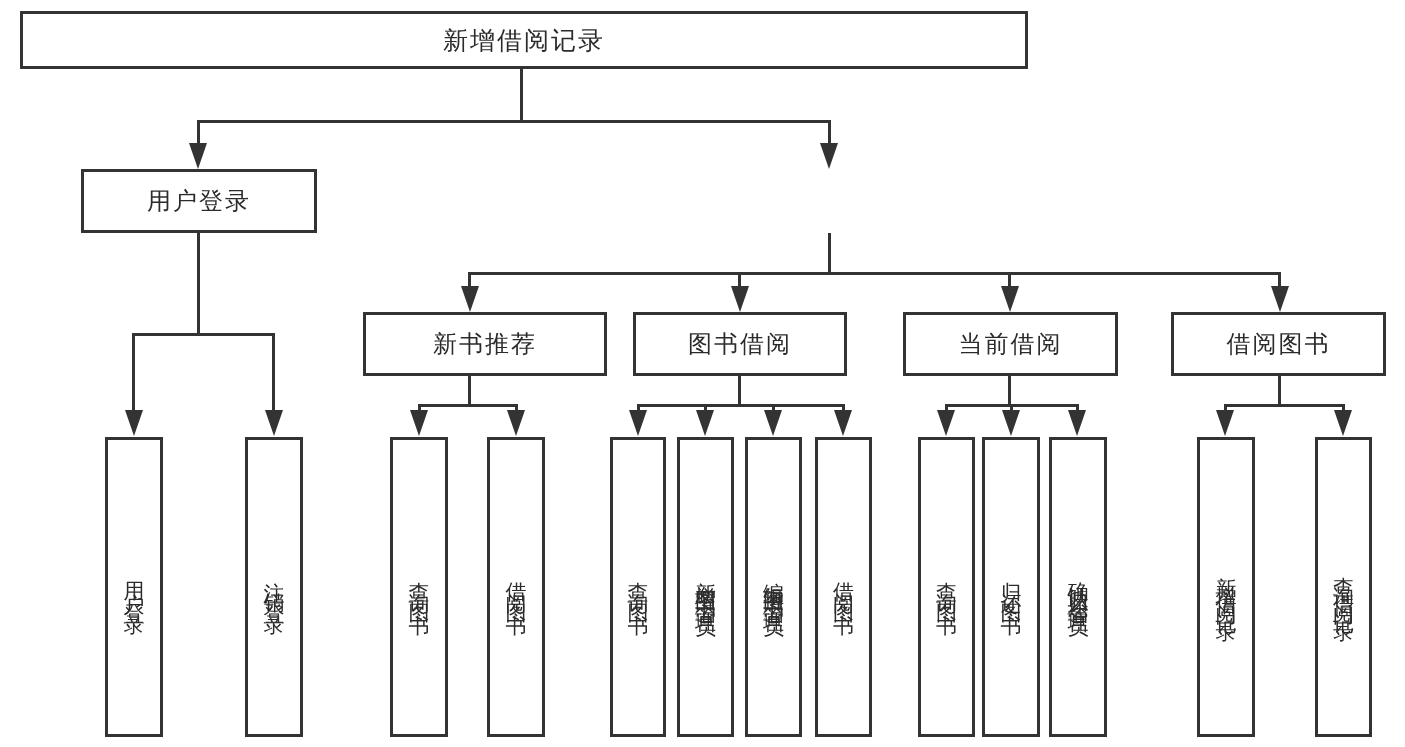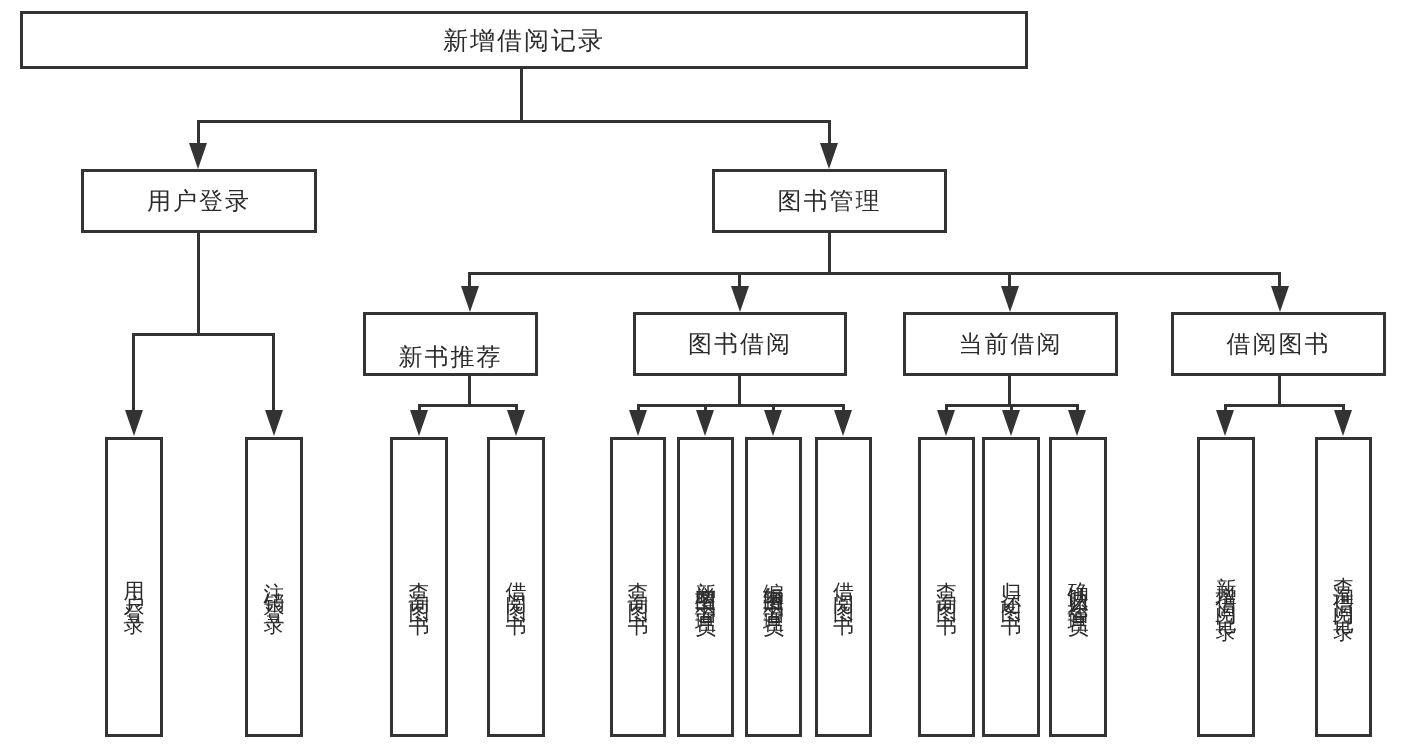--- a/index.html
+++ b/index.html
@@ -64,43 +64,40 @@
   <div class="vline" style="left:520px;top:69px;height:54px;"></div>
   <div class="hline" style="left:197px;top:120px;width:634px;"></div>
   <div class="vline" style="left:197px;top:120px;height:26px;"></div>
   <div class="arrow" style="left:189px;top:143px;"></div>
   <div class="vline" style="left:828px;top:120px;height:26px;"></div>
   <div class="arrow" style="left:820px;top:143px;"></div>
 
   <div class="box hbox" style="left:81px;top:169px;width:236px;height:64px;">
     <span>用户登录</span>
   </div>
-  <div class="box hbox" style="left:712px;top:169px;width:235px;height:64px;">
-    <span>图书管理</span>
-  </div>
 
   <div class="vline" style="left:197px;top:233px;height:102px;"></div>
   <div class="hline" style="left:132px;top:333px;width:143px;"></div>
   <div class="vline" style="left:132px;top:333px;height:80px;"></div>
   <div class="arrow" style="left:125px;top:410px;"></div>
   <div class="vline" style="left:272px;top:333px;height:80px;"></div>
   <div class="arrow" style="left:265px;top:410px;"></div>
 
   <div class="vline" style="left:828px;top:233px;height:42px;"></div>
   <div class="hline" style="left:468px;top:272px;width:813px;"></div>
   <div class="vline" style="left:468px;top:272px;height:16px;"></div>
   <div class="arrow" style="left:461px;top:286px;"></div>
   <div class="vline" style="left:738px;top:272px;height:16px;"></div>
   <div class="arrow" style="left:731px;top:286px;"></div>
   <div class="vline" style="left:1008px;top:272px;height:16px;"></div>
   <div class="arrow" style="left:1001px;top:286px;"></div>
   <div class="vline" style="left:1278px;top:272px;height:16px;"></div>
   <div class="arrow" style="left:1271px;top:286px;"></div>
 
-  <div class="box hbox" style="left:363px;top:312px;width:175px;height:64px;align-items:flex-end;">
+  <div class="box hbox" style="left:363px;top:312px;width:244px;height:64px;">
     <span>新书推荐</span>
   </div>
   <div class="box hbox" style="left:903px;top:312px;width:215px;height:64px;">
     <span>当前借阅</span>
   </div>
   <div class="box hbox" style="left:633px;top:312px;width:214px;height:64px;">
     <span>图书借阅</span>
   </div>
   <div class="box hbox" style="left:1171px;top:312px;width:215px;height:64px;">
     <span>借阅图书</span>

